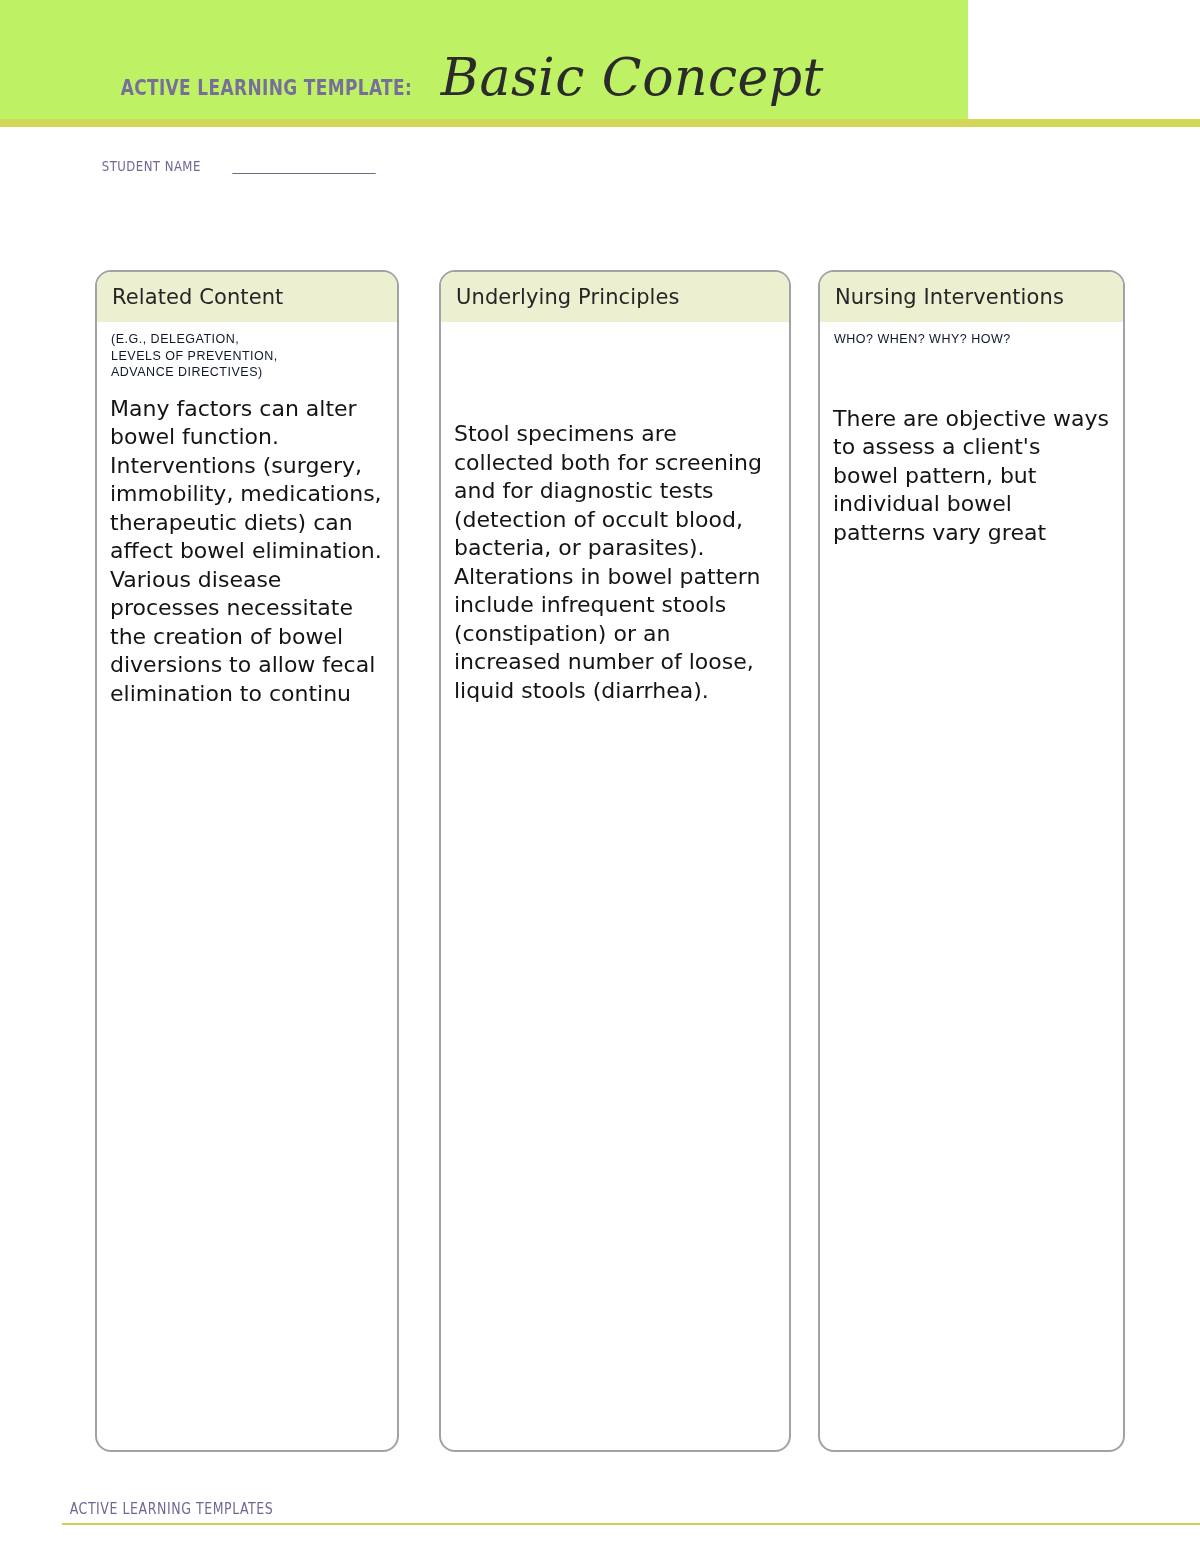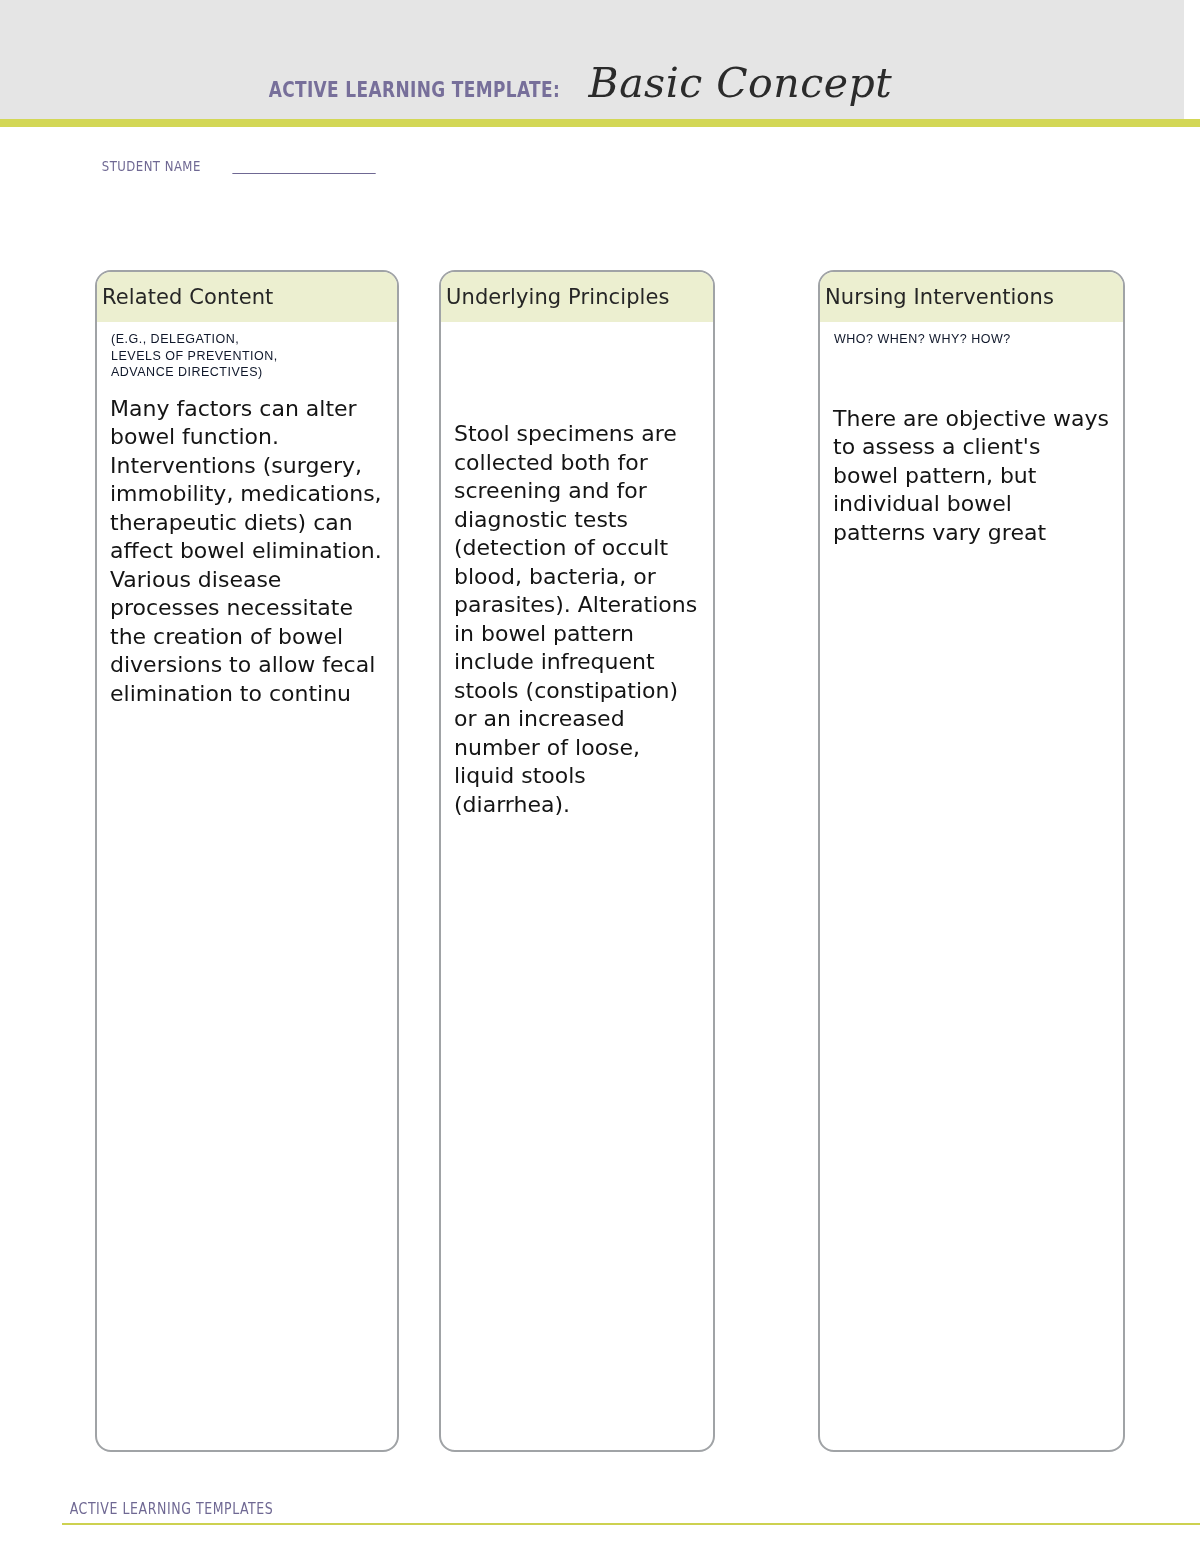--- a/index.html
+++ b/index.html
@@ -12,23 +12,23 @@
     height: 1553px;
     position: relative;
     font-family: "Liberation Sans", sans-serif;
     overflow: hidden;
   }
 
   
   #banner {
     position: absolute;
     left: 0; top: 0;
-    width: 1184px;
+    width: 968px;
     height: 119px;
-    background: #e5e5e5;
+    background: #bef264;
     display: flex;
     align-items: flex-end;
     justify-content: center;
     box-sizing: border-box;
     padding-bottom: 12px;
   }
   #banner-rule {
     position: absolute;
     left: 0; top: 119px;
     width: 1200px;
@@ -46,21 +46,21 @@
     font-weight: 700;
     letter-spacing: 0.4px;
     color: #776f9a;
     transform: scaleX(0.92);
     transform-origin: left baseline;
     white-space: nowrap;
   }
   #tpl-title {
     font-family: "DejaVu Serif", "Liberation Serif", serif;
     font-style: italic;
-    font-size: 41px;
+    font-size: 52px;
     font-weight: 400;
     color: #2b2b2b;
     margin-left: 16px;
     letter-spacing: 0.5px;
     white-space: nowrap;
   }
 
   
   #meta {
     position: absolute;
@@ -87,29 +87,29 @@
     position: absolute;
     top: 270px;
     height: 1182px;
     border: 2px solid #a0a3a6;
     border-radius: 16px;
     background: #ffffff;
     box-sizing: border-box;
     overflow: hidden;
   }
   #panel-related    { left: 95px;  width: 304px; }
-  #panel-principles { left: 439px; width: 276px; }
+  #panel-principles { left: 439px; width: 352px; }
   #panel-nursing    { left: 818px; width: 307px; }
 
   .panel-head {
     background: #ecefd0;
     height: 50px;
     display: flex;
     align-items: center;
-    padding-left: 5px;
+    padding-left: 15px;
     box-sizing: border-box;
   }
   .panel-head-title {
     font-family: "DejaVu Sans", "Liberation Sans", sans-serif;
     font-size: 21px;
     font-weight: 400;
     color: #262626;
     letter-spacing: 0.1px;
     white-space: nowrap;
   }

